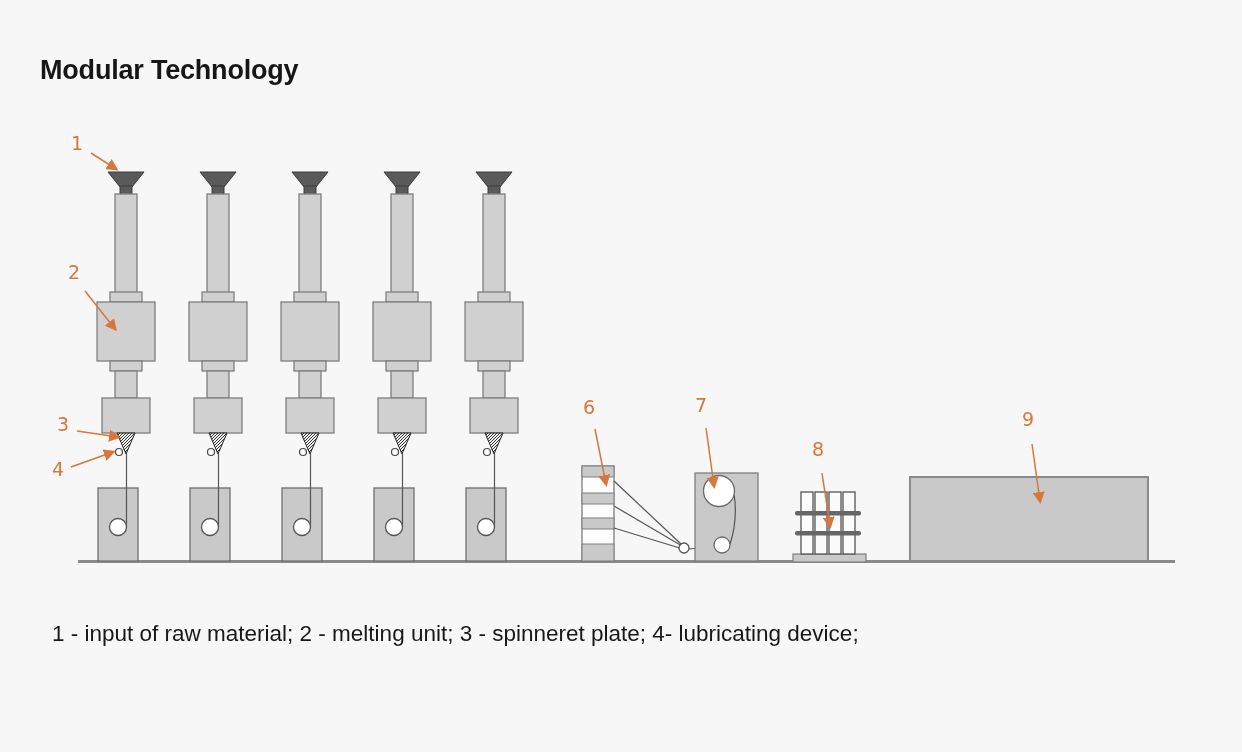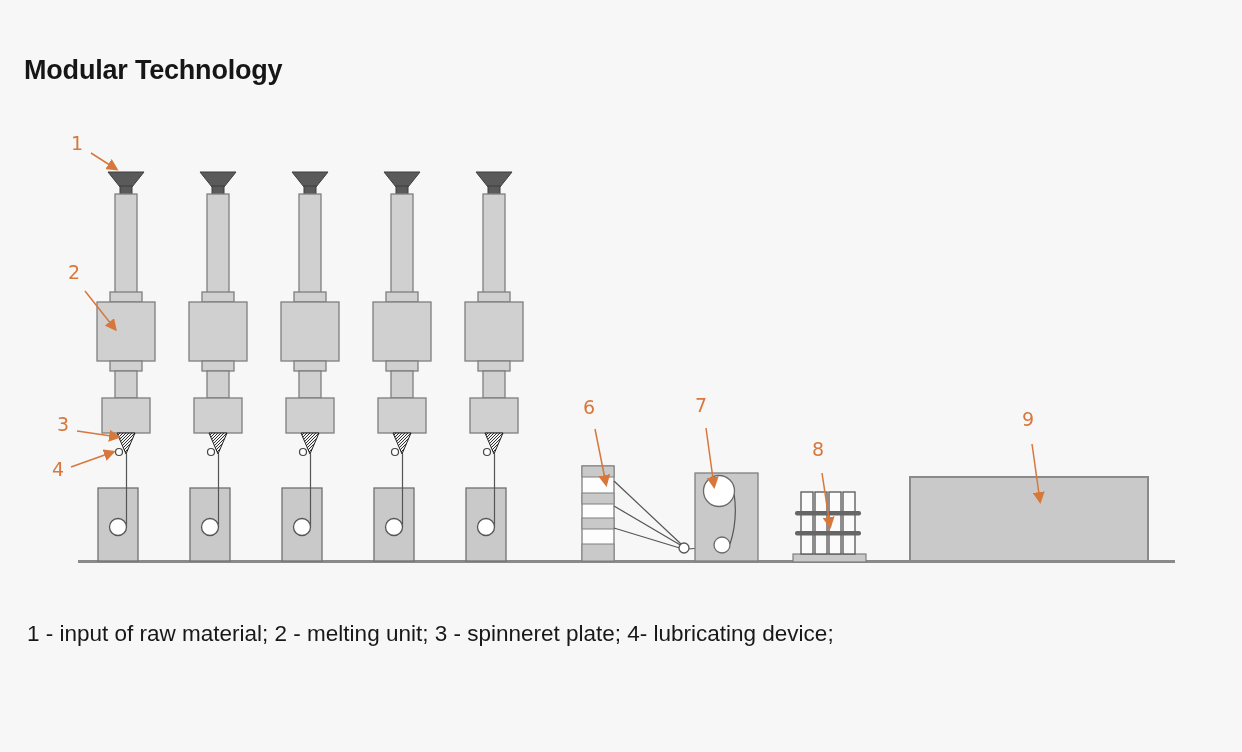--- a/index.html
+++ b/index.html
@@ -2,26 +2,26 @@
 <html><head>
 <meta charset="utf-8">
 <style>
   html,body{margin:0;padding:0;}
   body{
     width:1242px;height:752px;position:relative;overflow:hidden;
     background:#f7f7f7;
     font-family:"Liberation Sans", sans-serif;
   }
   .page-title{
-    position:absolute;left:24px;top:55px;
+    position:absolute;left:40px;top:55px;
     font-size:27px;font-weight:700;color:#161616;letter-spacing:-0.2px;
   }
   .diagram-svg{position:absolute;left:0;top:0;}
   .caption{
-    position:absolute;left:27px;top:616px;width:1160px;
+    position:absolute;left:52px;top:616px;width:1160px;
     font-size:22.5px;color:#181818;line-height:35px;
   }
   .callout-num{
     font-family:"DejaVu Sans", sans-serif;
     font-size:19px;fill:#D8773B;
   }
 </style>
 </head>
 <body>
 

